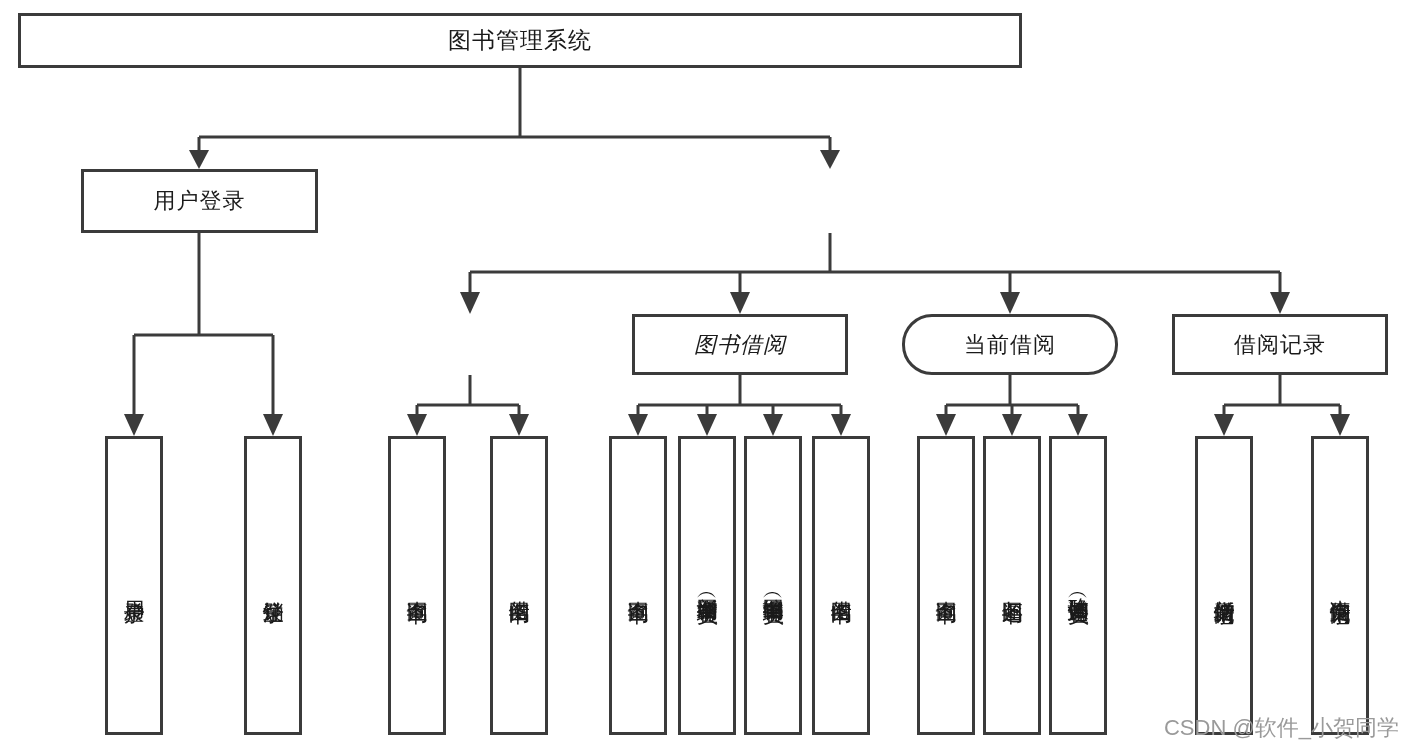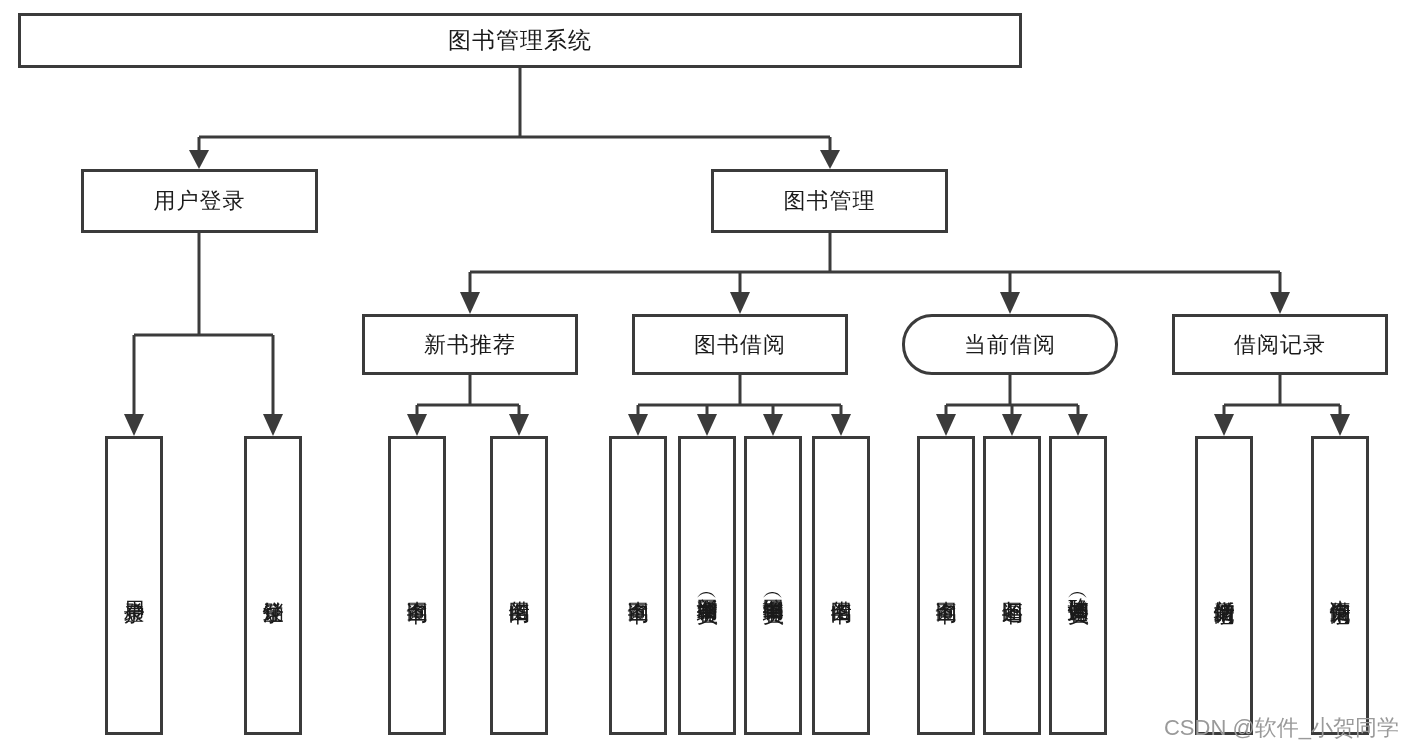--- a/index.html
+++ b/index.html
@@ -91,28 +91,22 @@
     <polygon class="arrow-head" points="1330,414 1350,414 1340,436"></polygon>
   </svg>
 
   <div class="flat-box" style="left:18px;top:13px;width:1004px;height:55px;">
     <span class="flat-text root-text">图书管理系统</span>
   </div>
 
   <div class="flat-box" style="left:81px;top:169px;width:237px;height:64px;">
     <span class="flat-text">用户登录</span>
   </div>
-  <div class="flat-box" style="left:711px;top:169px;width:237px;height:64px;">
-    <span class="flat-text">图书管理</span>
-  </div>
 
-  <div class="flat-box" style="left:362px;top:314px;width:216px;height:61px;">
-    <span class="flat-text">新书推荐</span>
-  </div>
-  <div class="flat-box" style="left:632px;top:314px;width:216px;height:61px;">
+  <div class="flat-box" style="left:632px;top:314px;width:216px;height:61px;font-style:italic;">
     <span class="flat-text">图书借阅</span>
   </div>
   <div class="flat-box" style="left:902px;top:314px;width:216px;height:61px;border-radius:30px;">
     <span class="flat-text">当前借阅</span>
   </div>
   <div class="flat-box" style="left:1172px;top:314px;width:216px;height:61px;">
     <span class="flat-text">借阅记录</span>
   </div>
 
   <div class="vert-box" style="left:105px;top:436px;width:58px;height:299px;">

